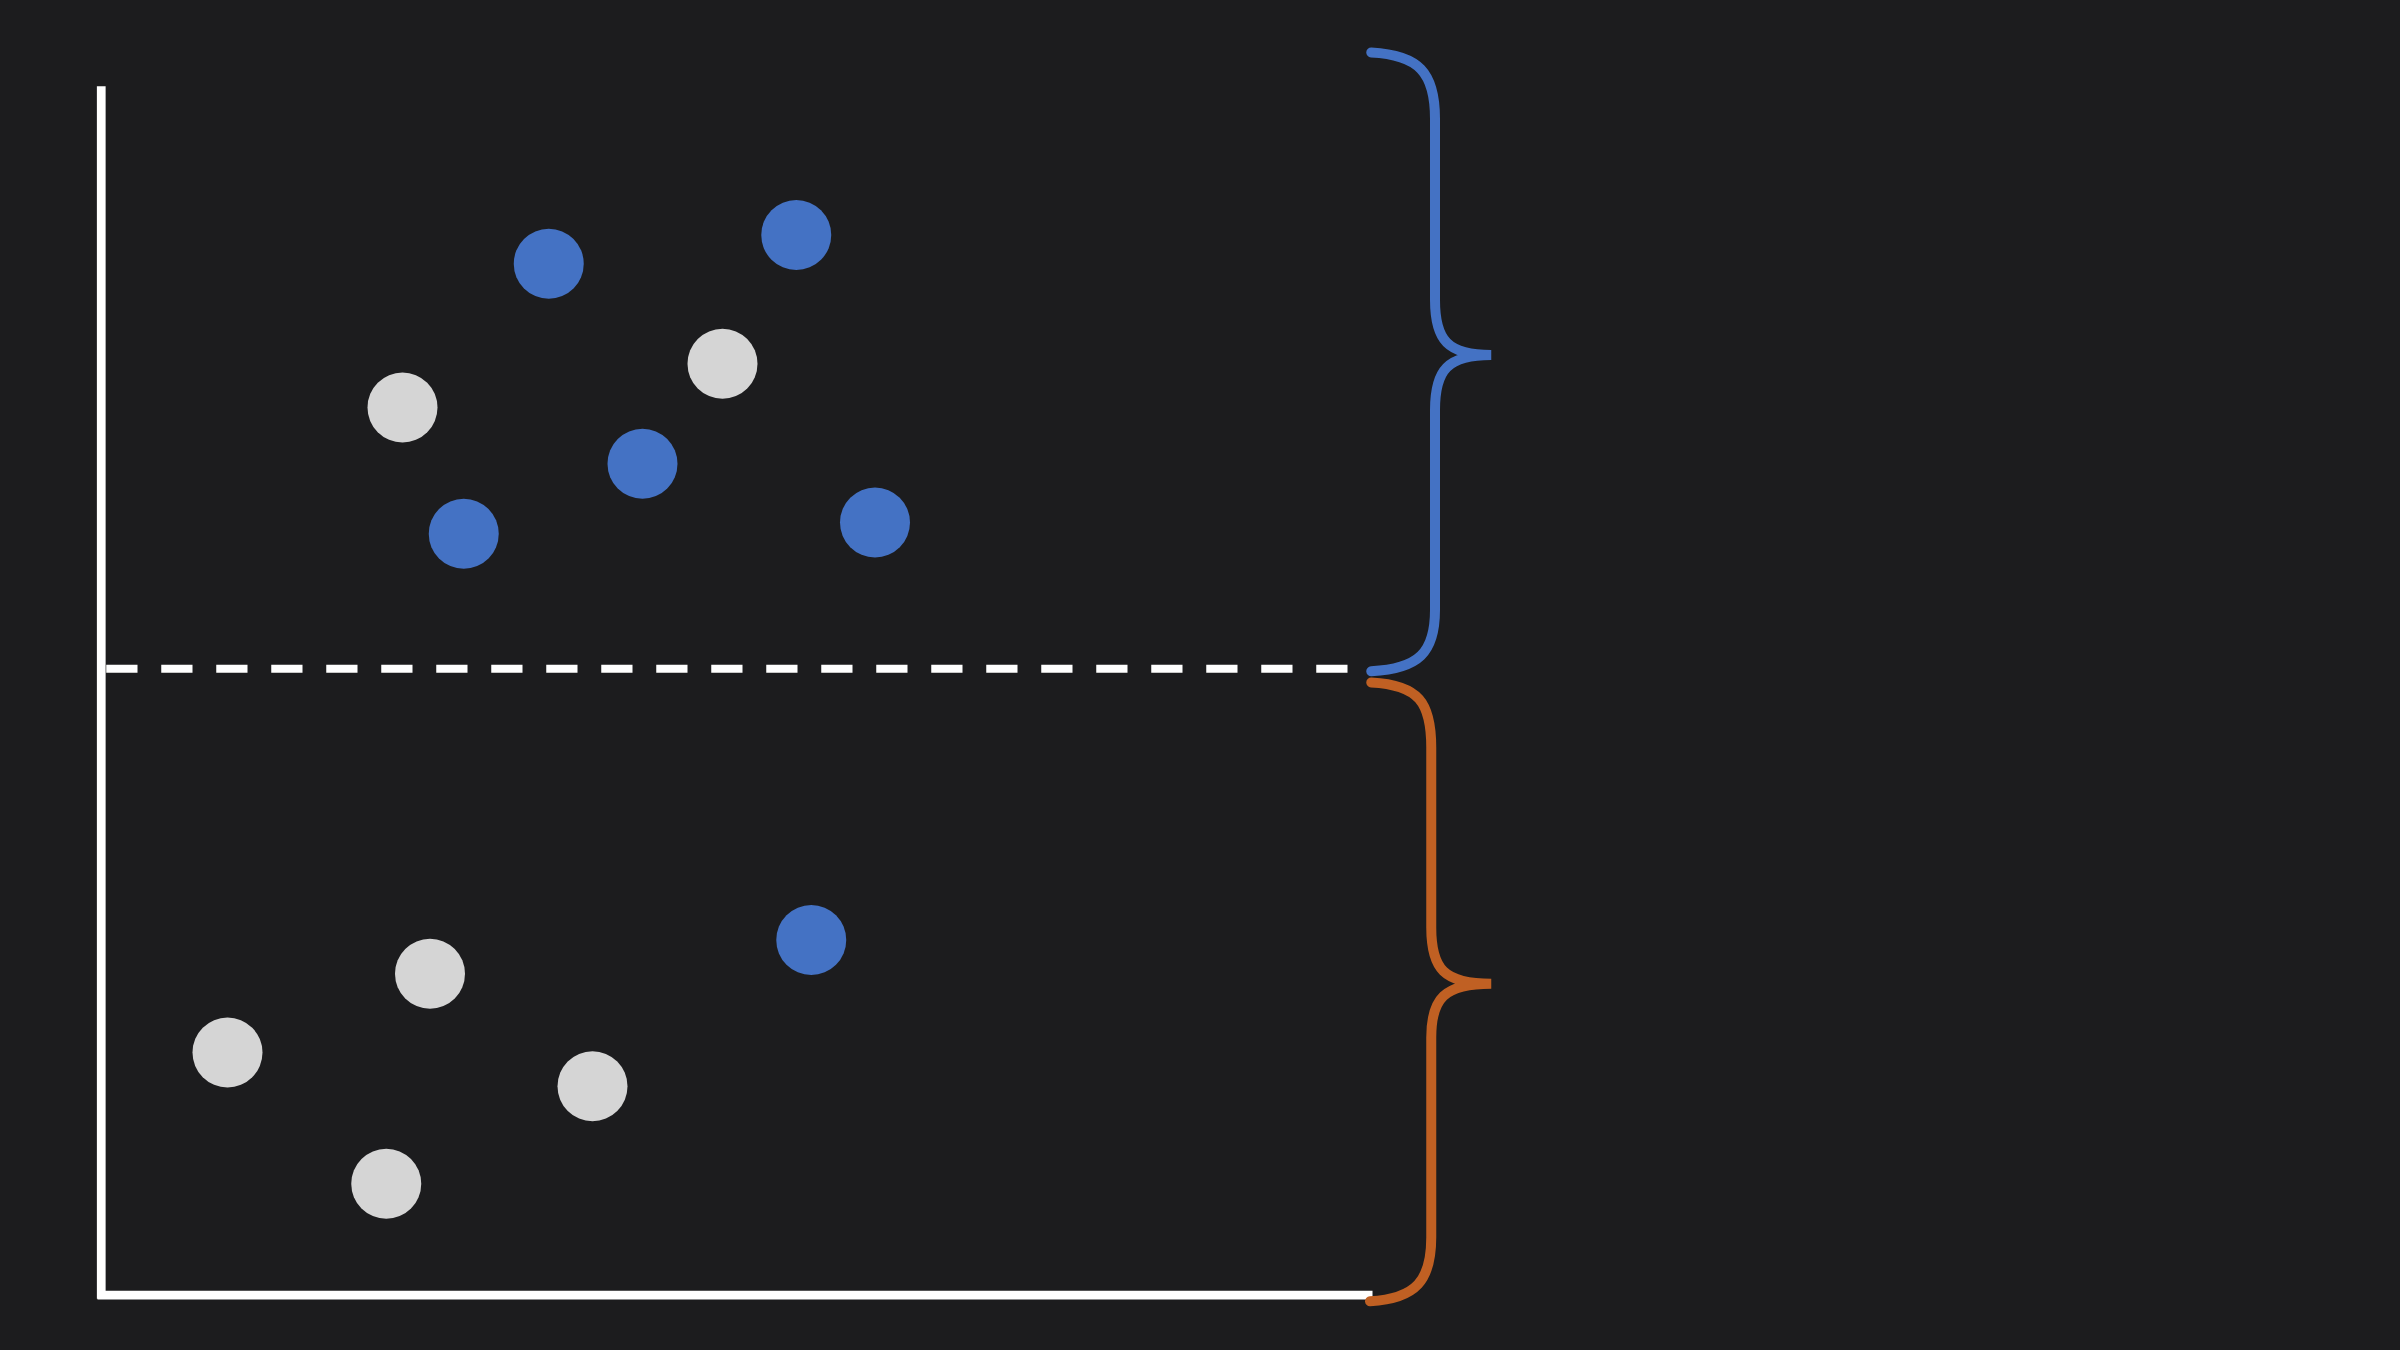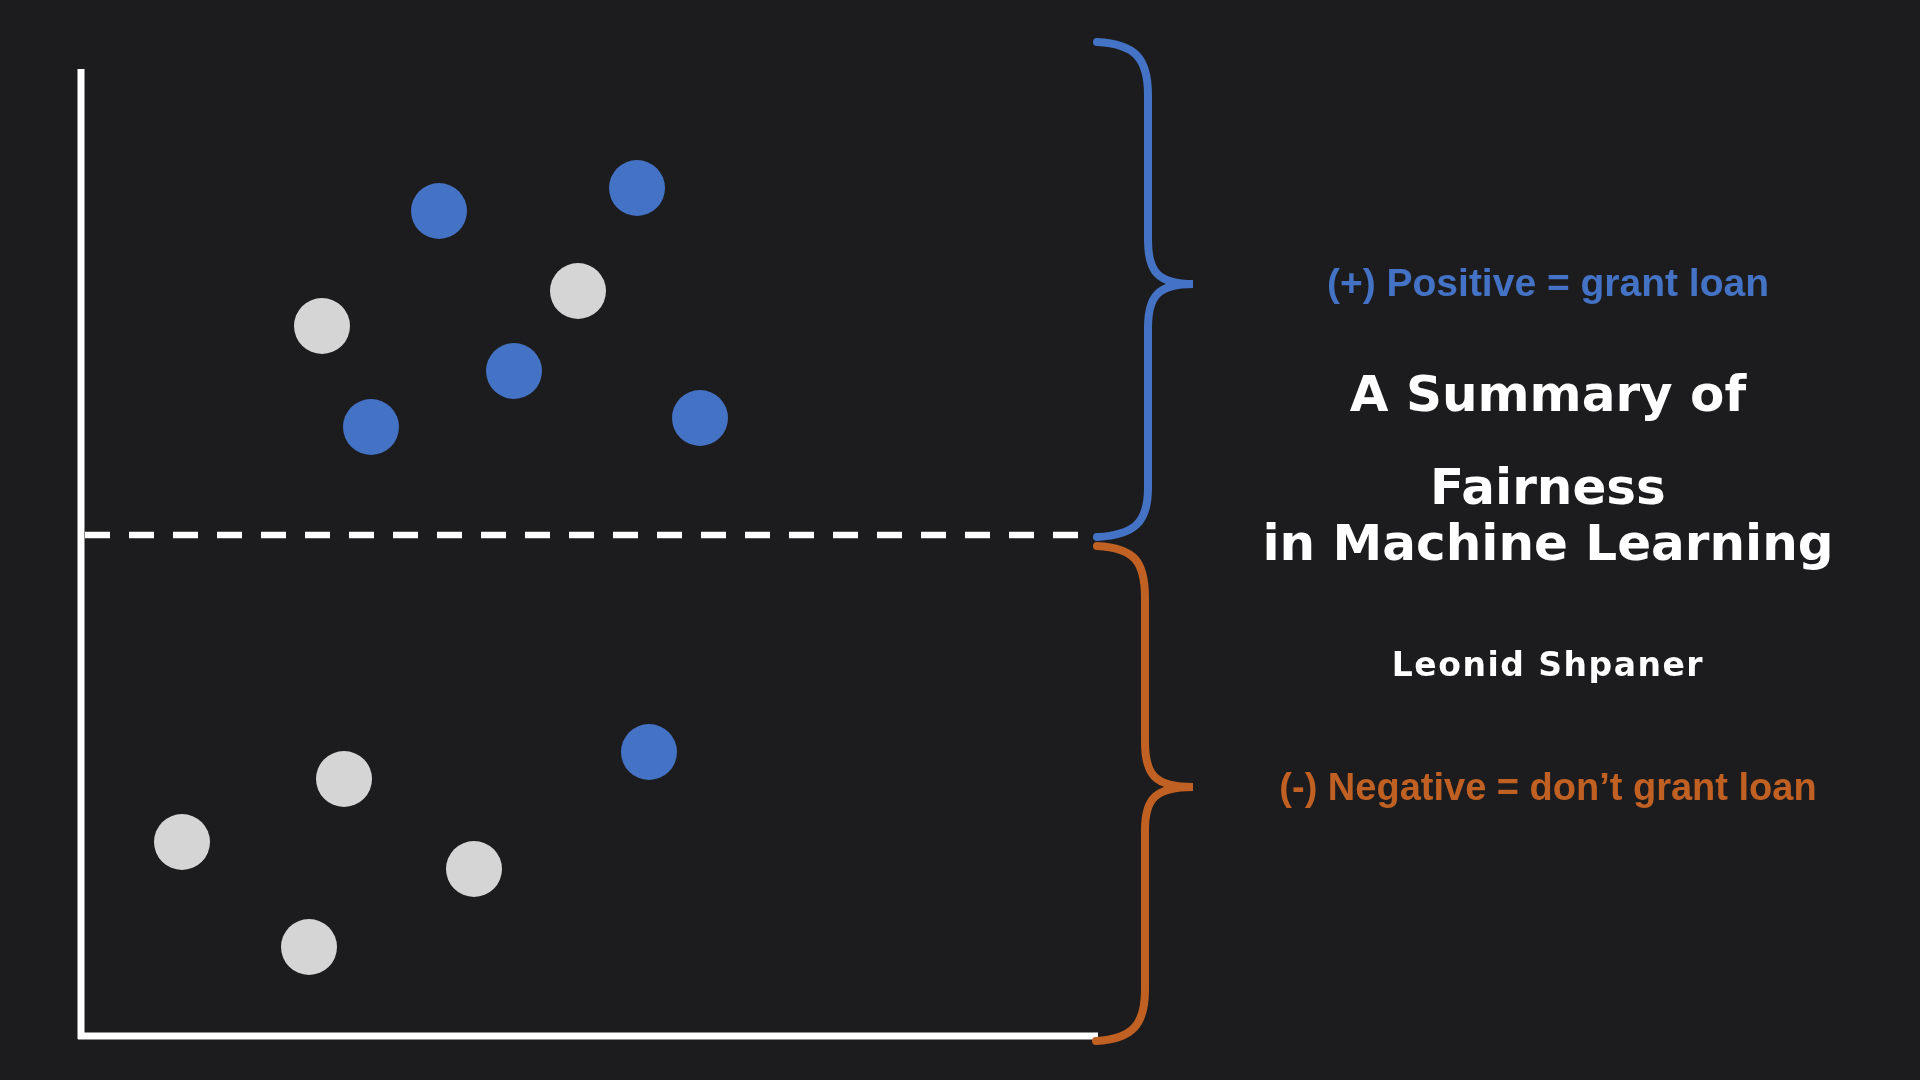--- a/index.html
+++ b/index.html
@@ -107,24 +107,13 @@
 
     <path d="M 1097 546
              C 1135 548 1145 562 1145 598
              L 1145 742
              C 1145 775 1155 787 1193 787
              C 1155 787 1145 799 1145 830
              L 1145 990
              C 1145 1024 1133 1039 1096 1041" fill="none" stroke-width="8" stroke-linecap="round" stroke="#C06023"></path>
   </svg>
 
-  <div class="right-panel">
-    <div class="txt pos-label">(+) Positive = grant loan</div>
-
-    <div class="txt title-line title-1">A Summary of</div>
-    <div class="txt title-line title-2">Fairness</div>
-    <div class="txt title-line title-3">in Machine Learning</div>
-
-    <div class="txt author">Leonid Shpaner</div>
-
-    <div class="txt neg-label">(-) Negative = don’t grant loan</div>
-  </div>
 </div>
 
 </body></html>

